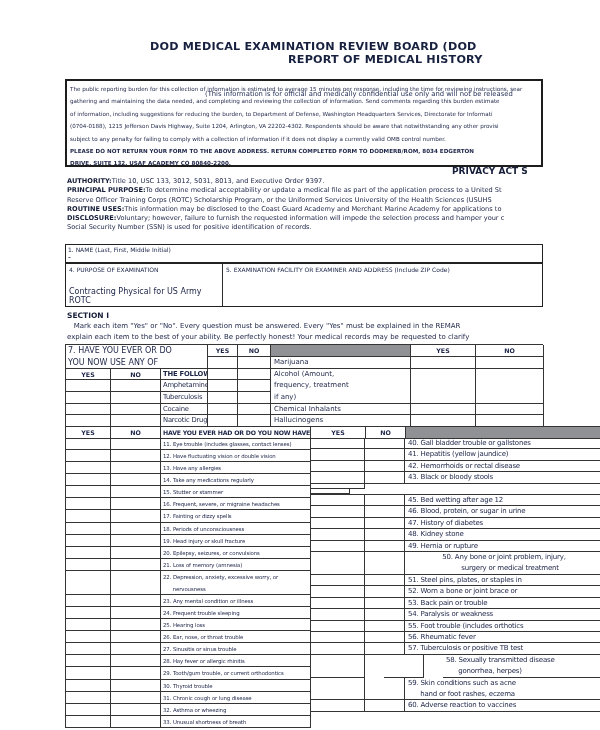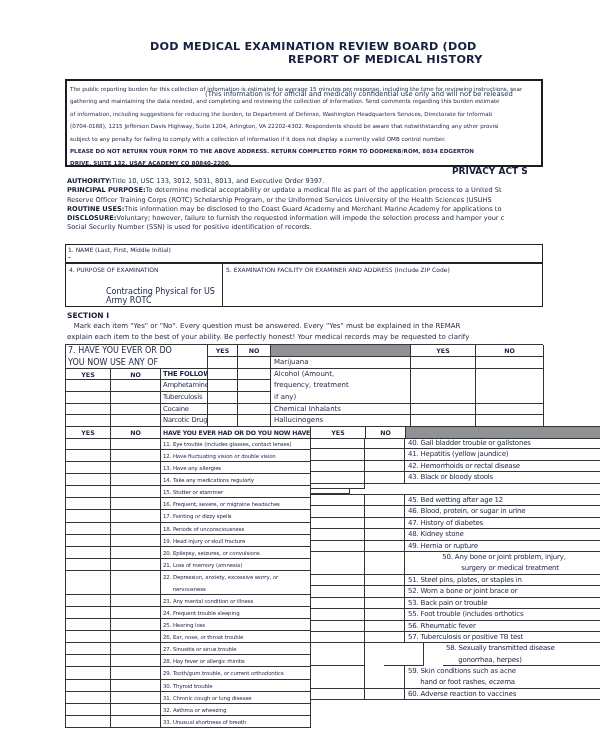--- a/index.html
+++ b/index.html
@@ -100,21 +100,21 @@
     </div>
 
   <div class="abs fieldbox" style="left:65px;top:244px;width:478px;height:19px;">
     <div class="lbl" style="padding:1px 0 0 2px;font-style:normal;">1. NAME (Last, First, Middle Initial)</div>
   </div>
   <div class="abs val" style="left:68px;top:253px;">-</div>
 
   <div class="abs fieldbox" style="left:65px;top:263px;width:478px;height:44px;">
     <div style="position:absolute;left:0;top:0;width:157px;height:100%;border-right:1px solid #2b2b2b;box-sizing:border-box;">
       <div class="lbl" style="padding:2px 0 0 3px;">4. PURPOSE OF EXAMINATION</div>
-      <div class="val" style="padding:14px 0 0 3px;margin-left:37px;">Contracting Physical for US Army ROTC</div>
+      <div class="val" style="padding:14px 0 0 3px;">Contracting Physical for US Army ROTC</div>
     </div>
     <div style="position:absolute;left:157px;top:0;right:0;height:100%;">
       <div class="lbl clip" style="padding:2px 0 0 3px;white-space:nowrap;">5. EXAMINATION FACILITY OR EXAMINER AND ADDRESS (Include ZIP Code)</div>
     </div>
   </div>
 
   <div class="abs sech" style="left:67px;top:311px;">SECTION I</div>
   <div class="abs instr clip" style="left:67px;top:322px;width:476px;">   Mark each item "Yes" or "No". Every question must be answered. Every "Yes" must be explained in the REMAR</div>
   <div class="abs instr clip" style="left:67px;top:333px;width:476px;">explain each item to the best of your ability. Be perfectly honest! Your medical records may be requested to clarify</div>
 
@@ -406,20 +406,25 @@
         <div class="cellb w40"></div>
         <div class="cellb itext-r noright" style="flex:1;border-right:none;">52. Worn a bone or joint brace or</div>
       </div>
 
       <div class="trow" style="height: 11.42px;">
         <div class="cellb w55"></div>
         <div class="cellb w40"></div>
         <div class="cellb itext-r noright" style="flex:1;border-right:none;">53. Back pain or trouble</div>
       </div>
 
+      <div class="trow" style="height: 11.42px;">
+        <div class="cellb w55"></div>
+        <div class="cellb w40"></div>
+        <div class="cellb itext-r noright" style="flex:1;border-right:none;">54. Paralysis or weakness</div>
+      </div>
 
       <div class="trow" style="height: 11.42px;">
         <div class="cellb w55"></div>
         <div class="cellb w40"></div>
         <div class="cellb itext-r noright" style="flex:1;border-right:none;">55. Foot trouble (includes orthotics</div>
       </div>
 
       <div class="trow" style="height: 11.42px;">
         <div class="cellb w55"></div>
         <div class="cellb w40"></div>

